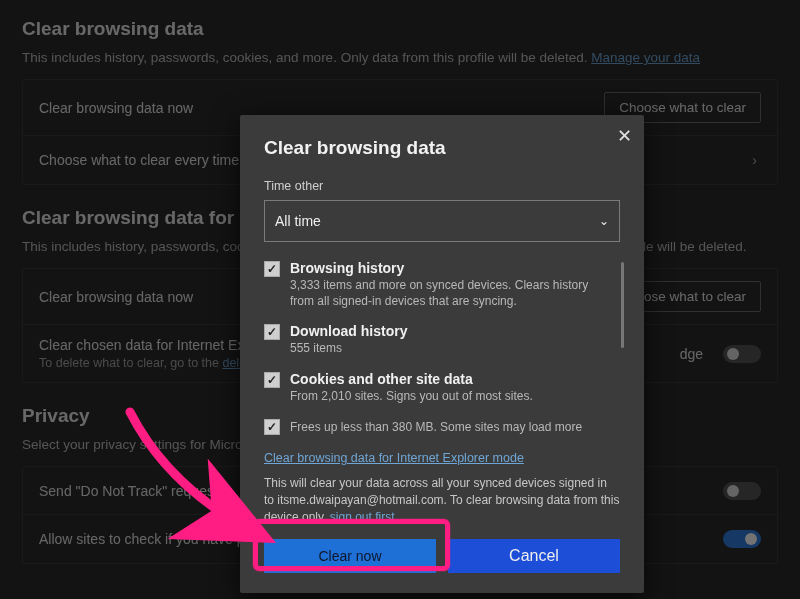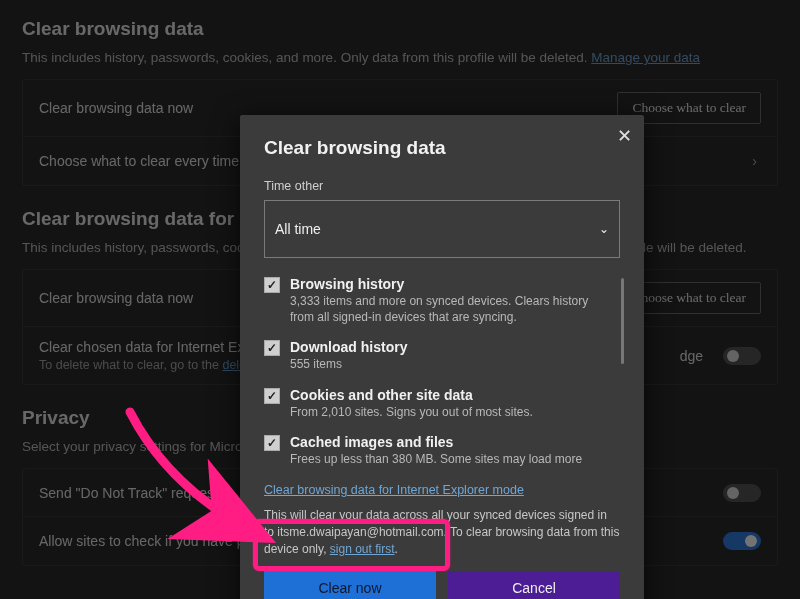--- a/index.html
+++ b/index.html
@@ -46,21 +46,21 @@
   .row-label { color: #e3e3e3; font-size: 14px; }
   .row-sub { color: #a5a5a5; font-size: 12.5px; margin-top: 3px; }
   .btn-outline {
     border: 1px solid #6a6a6a;
     background: transparent;
     color: #e6e6e6;
     padding: 7px 14px;
     font-size: 13.5px;
     border-radius: 2px;
     cursor: pointer;
-    font-family: Liberation Serif, serif;
+    font-family: Liberation Sans, sans-serif;
   }
   .chev { color: #aaa; font-size: 14px; padding-right:4px;}
   .toggle {
     width: 38px; height: 18px; border-radius: 9px;
     background: #555; position: relative; cursor:pointer;
   }
   .toggle::after {
     content:""; position:absolute; width:12px; height:12px; border-radius:50%;
     background:#ddd; top:3px; left:4px;
   }
@@ -89,21 +89,21 @@
     color:#e0e0e0; cursor:pointer; font-size:18px;
     background:none; border:none; font-family:inherit;
   }
   .dlg-title { font-size:19px; font-weight:600; margin-bottom:20px; color:#f2f2f2; }
   .dlg-label { font-size:12.5px; color:#cfcfcf; margin-bottom:7px; display:block;}
   .dlg-select {
     width: 100%;
     border: 1px solid #7a7a7a;
     background: transparent;
     color: #eee;
-    padding: 20px 10px;
+    padding: 12px 10px;
     font-size: 14px;
     display:flex; justify-content:space-between; align-items:center;
     cursor:pointer; margin-bottom:18px;
   }
   .options { position:relative; padding-right:10px;}
   .scrollbar {
     position:absolute; right:-4px; top:2px; width:3px; height:86px;
     background:#777; border-radius:2px;
   }
   .opt { display:flex; align-items:flex-start; margin-bottom:14px; }
@@ -118,22 +118,22 @@
   .opt-title { font-size:14px; font-weight:600; color:#f0f0f0; }
   .opt-sub { font-size:12px; color:#b8b8b8; margin-top:1px; line-height:1.35;}
   .dlg-link { color:#6fa6d6; font-size:12.5px; text-decoration:underline; cursor:pointer; display:inline-block; margin-top:2px; margin-bottom:10px;}
   .dlg-note { font-size:12px; color:#c7c7c7; line-height:1.4; margin-bottom:14px;}
   .dlg-btns { display:flex; gap:12px; }
   .btn-primary {
     flex:1; background:#1e6fd6; color:#0f172a; border:none;
     padding:9px 0; font-size:14px; cursor:pointer; font-family:inherit;
   }
   .btn-secondary {
-    flex:1; background:#4c1d95; color:#eee; border:none;
-    padding:8px 0; font-size:14px; cursor:pointer; font-family:inherit;
+    flex:1; background:#1d4ed8; color:#eee; border:none;
+    padding:8px 0; font-size:16px; cursor:pointer; font-family:inherit;
   }
 
   
   .hl-rect {
     position:absolute;
     border:5px solid #ff1d84;
     border-radius:6px;
     pointer-events:none;
     box-shadow: 0 0 0 1px rgba(255,29,132,.2);
   }
@@ -238,21 +238,20 @@
       <div class="cb checked">✓</div>
       <div class="opt-main">
         <div class="opt-title">Cookies and other site data</div>
         <div class="opt-sub">From 2,010 sites. Signs you out of most sites.</div>
       </div>
     </div>
 
     <div class="opt">
       <div class="cb checked">✓</div>
       <div class="opt-main">
-        <div class="opt-title">Cached images and files</div>
         <div class="opt-sub">Frees up less than 380 MB. Some sites may load more</div>
       </div>
     </div>
   </div>
 
   <span class="dlg-link">Clear browsing data for Internet Explorer mode</span>
 
   <div class="dlg-note">
     <span>This will clear your data across all your synced devices signed in to itsme.dwaipayan@hotmail.com. To clear browsing data from this device only, </span><span class="link" style="font-size:12px;">sign out first</span><span>.</span>
   </div>

